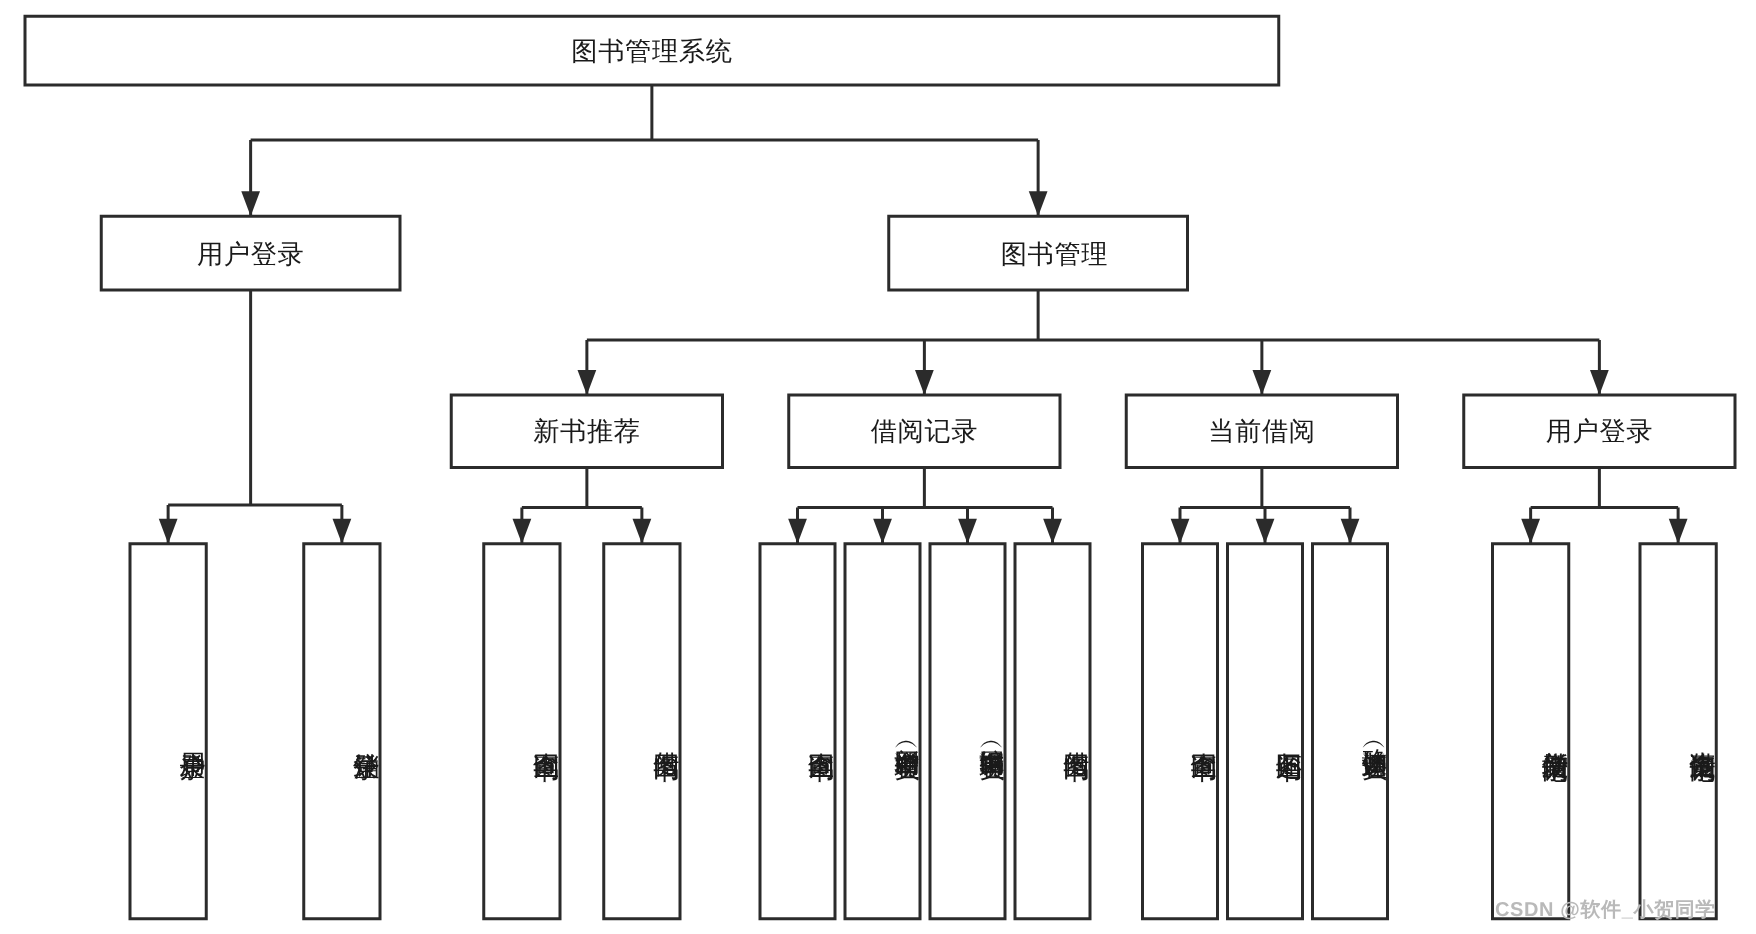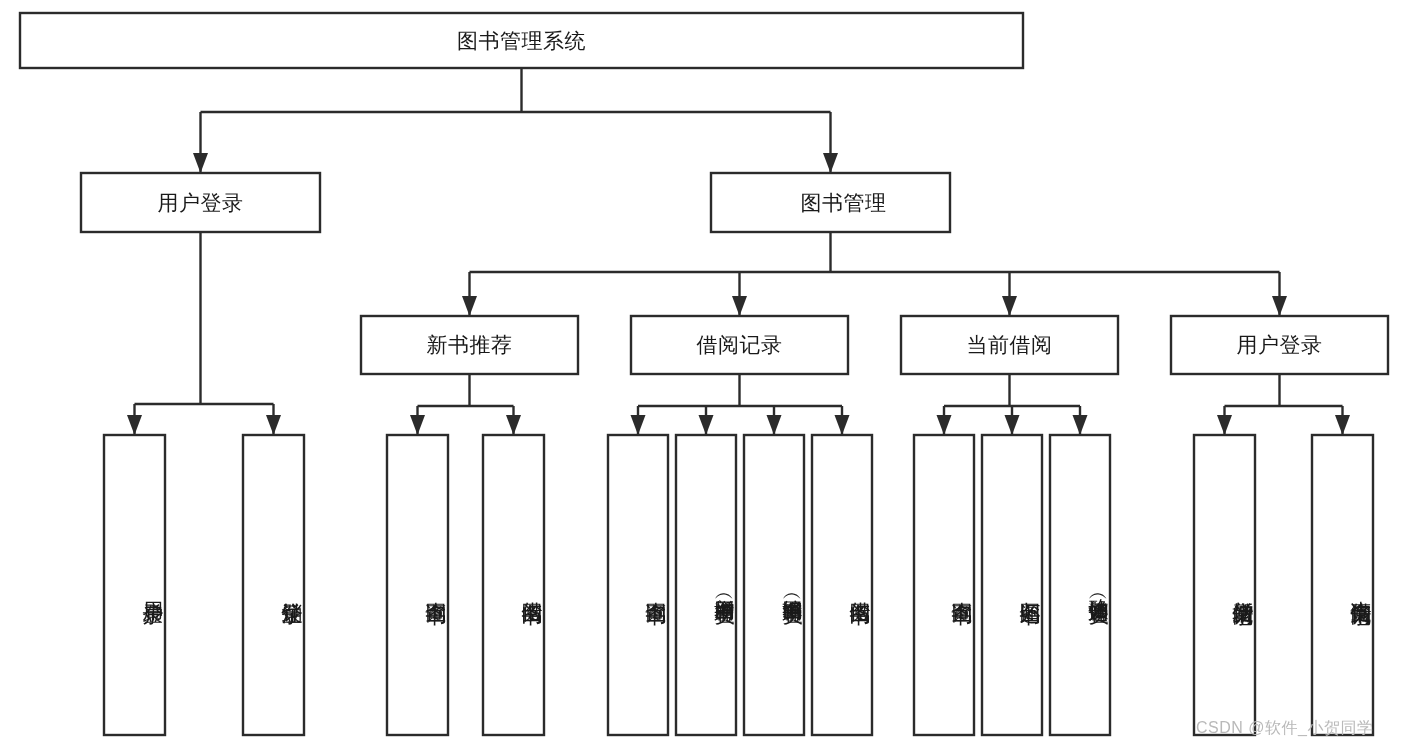--- a/index.html
+++ b/index.html
@@ -66,20 +66,21 @@
     letter-spacing: 1px;
     white-space: nowrap;
     pointer-events: none;
   }
   .watermark {
     position: absolute;
     color: #b9b9b9;
     font-size: 16px;
     white-space: nowrap;
     letter-spacing: 0.5px;
+    font-weight: bold;
   }
 </style>
 </head>
 <body>
 
 <div id="diagram-root">
 
   <svg class="diagram-svg" viewBox="0 0 1405 747">
     <g id="connectors-layer">
         <line x1="521.5" y1="68" x2="521.5" y2="112" class="connector"></line>

